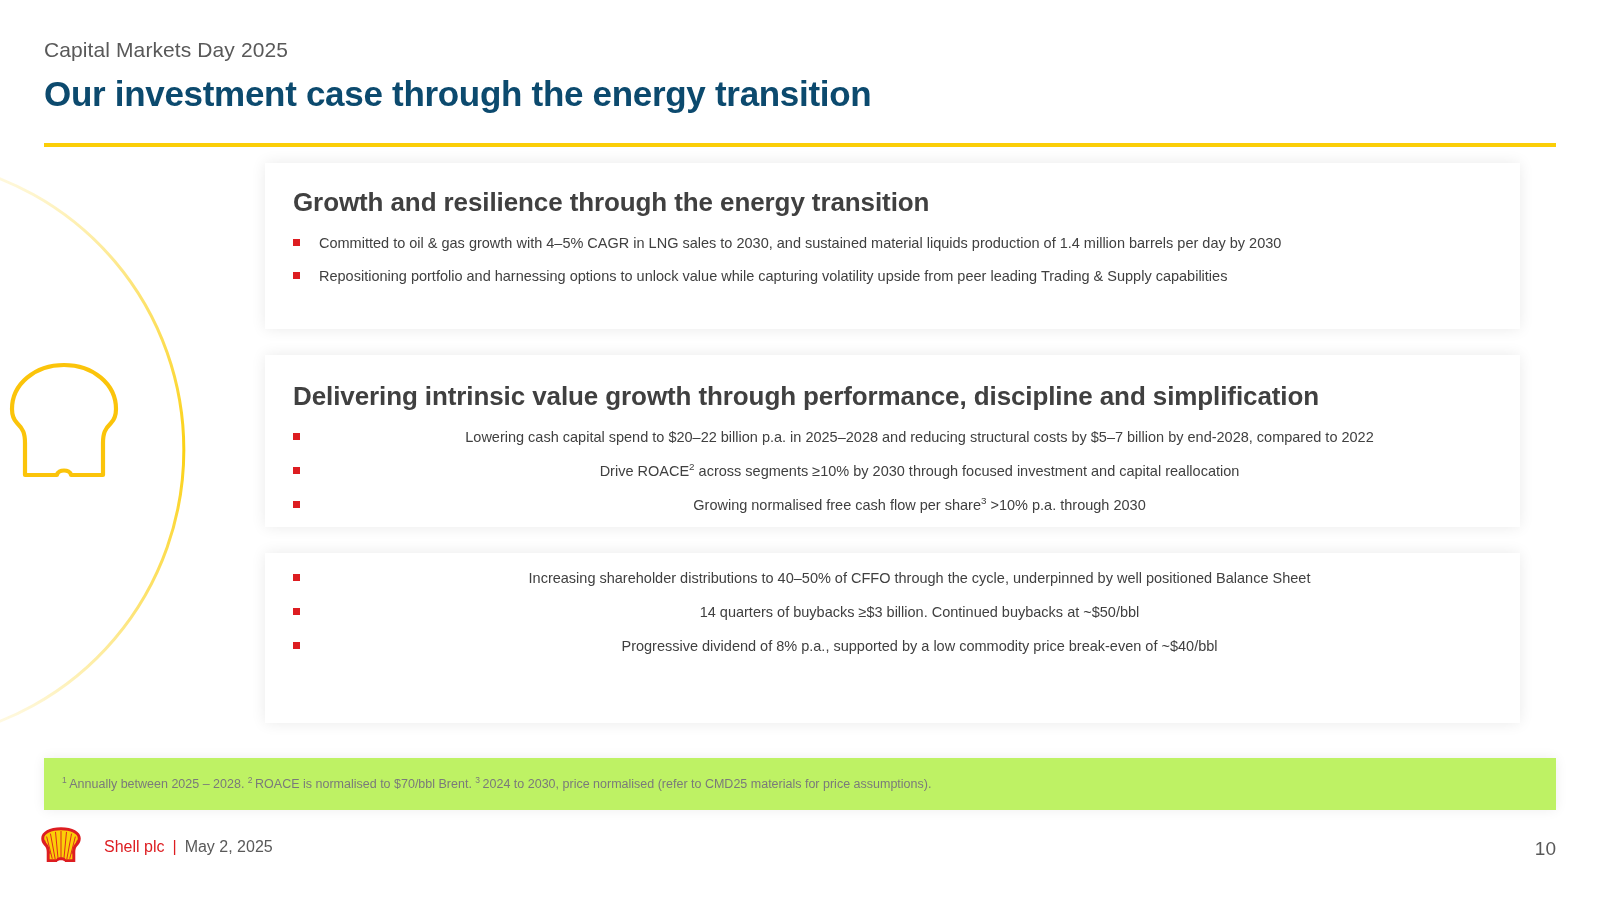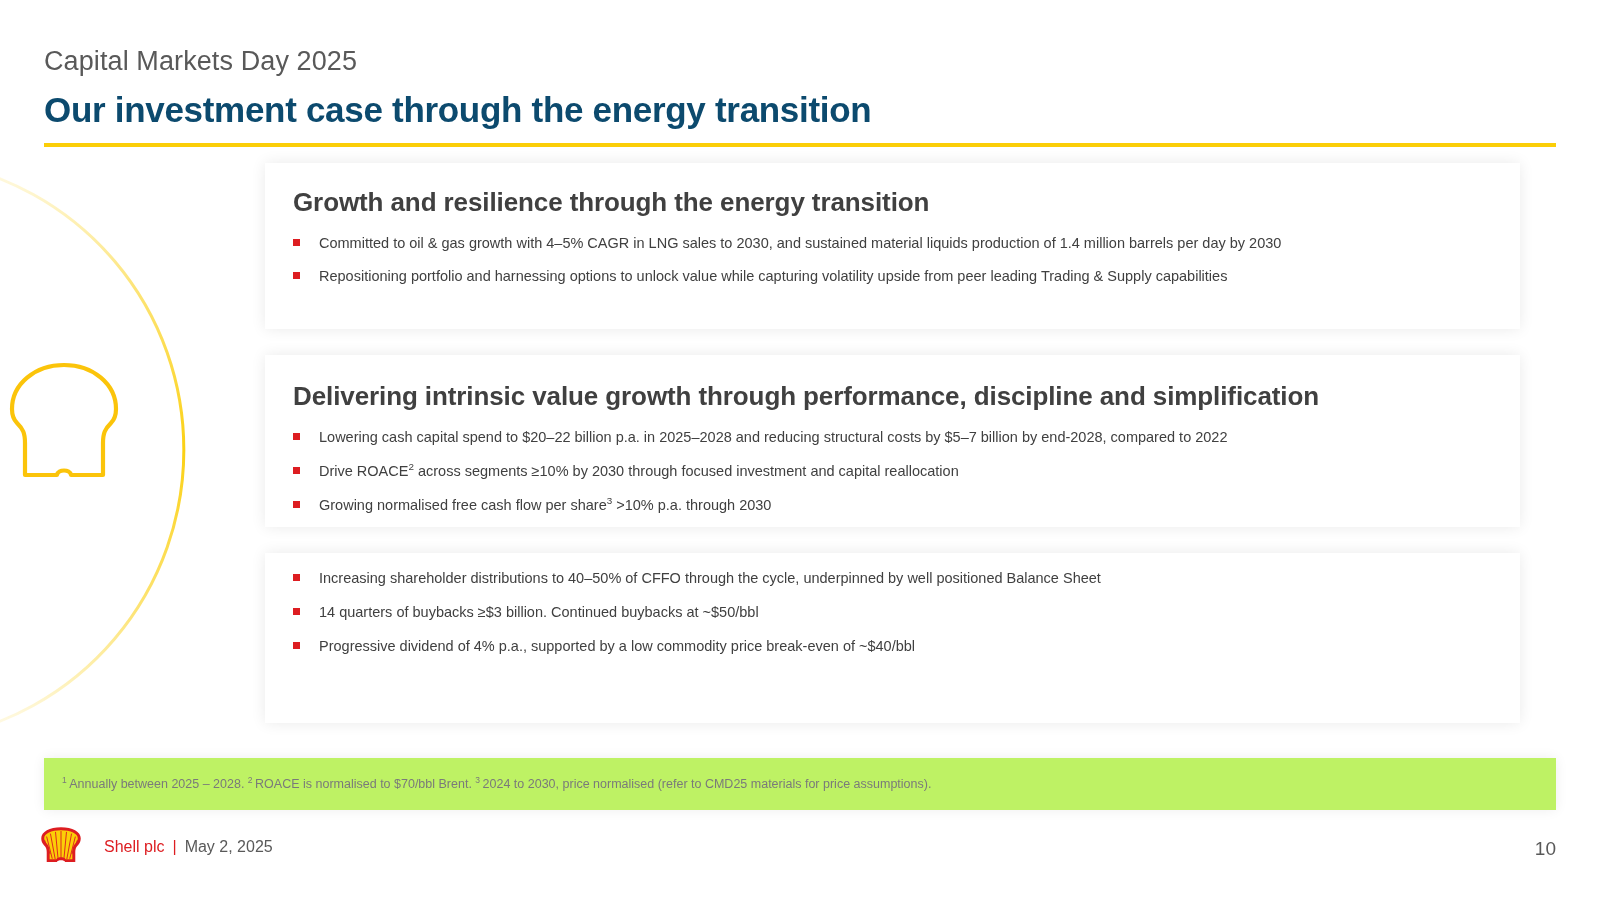--- a/index.html
+++ b/index.html
@@ -31,25 +31,24 @@
   }
 
   
   .header {
     position: absolute;
     left: 44px;
     top: 36px;
     z-index: 3;
   }
   .eyebrow {
-    font-size: 27px;
+    font-size: 21px;
     color: #595959;
     letter-spacing: 0.1px;
     line-height: 1.3;
-    margin-top: 8px;
   }
   .slide-title {
     font-size: 35px;
     font-weight: bold;
     color: #0c4a6e;
     letter-spacing: -0.3px;
     line-height: 1.35;
     margin-top: 7px;
   }
   .title-rule {
@@ -90,21 +89,21 @@
     padding-left: 28px;
   }
   .bullet {
     display: flex;
     align-items: flex-start;
     font-size: 14.5px;
     color: #404040;
     line-height: 1.3;
     margin-bottom: 14px;
   }
-  #card-1 .bullet, #card-2 .bullet { margin-bottom: 15px; }
+  #card-1 .bullet, #card-2 .bullet { margin-bottom: 15px; text-align: center; }
   .bullet-marker {
     flex: 0 0 auto;
     width: 7px;
     height: 7px;
     background: #DD1D21;
     margin-top: 5px;
     margin-right: 19px;
   }
   .bullet-text { flex: 1 1 auto; }
   sup { font-size: 0.68em; vertical-align: super; line-height: 0; }
@@ -225,21 +224,21 @@
       <li class="bullet">
         <span class="bullet-marker"></span>
         <span class="bullet-text">Increasing shareholder distributions to 40–50% of CFFO through the cycle, underpinned by well positioned Balance Sheet</span>
       </li>
       <li class="bullet">
         <span class="bullet-marker"></span>
         <span class="bullet-text">14 quarters of buybacks ≥$3 billion. Continued buybacks at ~$50/bbl</span>
       </li>
       <li class="bullet">
         <span class="bullet-marker"></span>
-        <span class="bullet-text">Progressive dividend of 4% p.a., supported by a low commodity price break-even of ~$40/bbl</span>
+        <span class="bullet-text">Progressive dividend of 8% p.a., supported by a low commodity price break-even of ~$40/bbl</span>
       </li>
     </ul>
   </section>
 
   <div class="footnote-card">
     <div class="footnote-text"><sup>1</sup> Annually between 2025 – 2028. <sup>2</sup> ROACE is normalised to $70/bbl Brent. <sup>3</sup> 2024 to 2030, price normalised (refer to CMD25 materials for price assumptions).</div>
   </div>
 
   <div class="footer">
     <svg class="footer-logo" viewBox="0 0 100 100">

